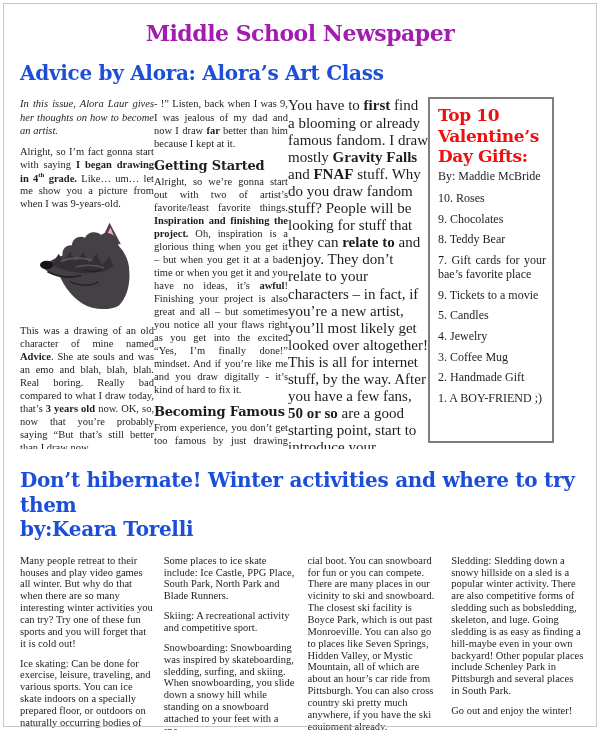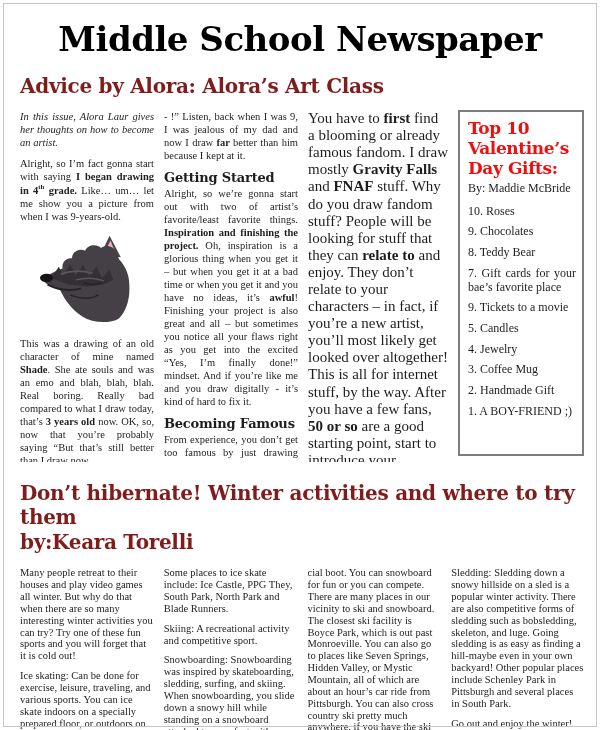--- a/index.html
+++ b/index.html
@@ -6,29 +6,29 @@
   html,body { margin:0; padding:0; background:#ffffff; }
   .page {
     width:600px; height:730px; position:relative; overflow:hidden;
     background:#ffffff; color:#1d1d1d;
     font-family:"Liberation Serif", serif;
   }
   .frame { position:absolute; inset:3px; border:1px solid #c6c6c6; pointer-events:none; }
   h1.title {
     margin:22px 10px 0 10px; text-align:center;
     font-family:"DejaVu Serif", serif; font-weight:bold;
-    font-size:34px; line-height:1.05; color:#000000; letter-spacing:-0.5px;
+    font-size:22px; line-height:1.05; color:#a21caf; letter-spacing:-0.5px;
   }
   h2.red {
     font-family:"DejaVu Serif", serif; font-weight:bold;
-    color:#7f1d1d; font-size:20px; line-height:1.22; letter-spacing:-0.3px;
+    color:#1d4ed8; font-size:20px; line-height:1.22; letter-spacing:-0.3px;
     margin:16px 20px 0 20px;
   }
   h2.red .hline { display:block; }
-  .a1-grid { display:flex; gap:10px; margin:12px 16px 0 20px; height:352px; overflow:hidden; }
+  .a1-grid { display:flex; margin:12px 16px 0 20px; height:352px; overflow:hidden; }
   .col { overflow:hidden; }
   .c1 { width:134px; }
   .c2 { width:134px; }
   .c3 { width:140px; }
   .a1-grid p { font-size:10.5px; line-height:1.24; margin:0 0 8px 0; text-align:justify; }
   .c3 p { font-size:15px; line-height:1.14; text-align:left; margin-bottom:7px; }
   p.italic { font-style:italic; }
   h3.sub {
     font-family:"DejaVu Serif", serif; font-weight:bold;
     font-size:13px; margin:2px 0 2px 0; letter-spacing:-0.2px;
@@ -73,21 +73,21 @@
           <path d="M6,52 C12,45 20,42 26,40 C25,33 30,28 36,29 C36,22 44,18 50,21 C52,15 62,13 67,18 C72,14 80,16 83,22 L86,30 C93,37 97,47 97,57 C98,72 94,85 86,93 C76,99 58,98 47,91 C36,84 28,73 23,62 C15,60 8,57 6,52 Z" fill="#454045"></path>
           <path d="M14,50 L22,38 L27,48 L34,35 L40,47 L48,36 L54,48 L62,38 L68,50 L76,41 L80,52 L70,57 L52,59 L32,57 Z" fill="#332f34"></path>
           <path d="M24,46 Q40,40 58,45" stroke="#5c565c" stroke-width="2" fill="none"></path>
           <path d="M40,52 Q56,48 70,53" stroke="#5c565c" stroke-width="1.5" fill="none"></path>
           <ellipse cx="9" cy="50" rx="7" ry="4.5" fill="#171417"></ellipse>
           <path d="M10,57 Q28,66 46,61" stroke="#262226" stroke-width="2" fill="none"></path>
           <path d="M34,68 Q52,75 64,68" stroke="#262226" stroke-width="1.5" fill="none"></path>
           <path d="M48,55 Q58,59 68,55" stroke="#262226" stroke-width="1.5" fill="none"></path>
         </svg>
       </div>
-      <p><span>This was a drawing of an old character of mine named </span><span class="b">Shade</span><span>. She ate souls and was an emo and blah, blah, blah.  Real boring.  Really bad compared to what I draw today, that’s </span><span class="b">3 years old</span><span> now.  OK, so, now that you’re probably saying “But that’s still better than I draw now</span></p>
+      <p><span>This was a drawing of an old character of mine named </span><span class="b">Advice</span><span>. She ate souls and was an emo and blah, blah, blah.  Real boring.  Really bad compared to what I draw today, that’s </span><span class="b">3 years old</span><span> now.  OK, so, now that you’re probably saying “But that’s still better than I draw now</span></p>
     </div>
 
     <div class="col c2">
       <p><span>- !”  Listen, back when I was 9, I was jealous of my dad and now I draw </span><span class="b">far</span><span> better than him because I kept at it.</span></p>
       <h3 class="sub">Getting Started</h3>
       <p><span>Alright, so we’re gonna start out with two of artist’s favorite/least favorite things.  </span><span class="b">Inspiration and finishing the project.</span><span>  Oh, inspiration is a glorious thing when you get it – but when you get it at a bad time or when you get it and you have no ideas, it’s </span><span class="b">awful</span><span>! Finishing your project is also great and all – but sometimes you notice all your flaws right as you get into the excited “Yes, I’m finally done!” mindset.  And if you’re like me and you draw digitally - it’s kind of hard to fix it.</span></p>
       <h3 class="sub">Becoming Famous</h3>
       <p>From experience, you don’t get too famous by just drawing your characters.</p>
     </div>
 
@@ -156,21 +156,21 @@
     <span class="hline">Don’t hibernate! Winter activities and where to try them</span>
     <span class="hline">by:Keara Torelli</span>
   </h2>
 
   <div class="a2-grid">
     <div class="col">
       <p>Many people retreat to their houses and play video games all winter.  But why do that when there are so many interesting winter activities you can try? Try one of these fun sports and you will forget that it is cold out!</p>
       <p>Ice skating: Can be done for exercise, leisure, traveling, and various sports. You can ice skate indoors on a specially prepared floor, or outdoors on naturally occurring bodies of frozen water.</p>
     </div>
     <div class="col">
-      <p>Some places to ice skate include: Ice Castle, PPG They, South Park, North Park and Blade Runners.</p>
+      <p>Some places to ice skate include: Ice Castle, PPG Place, South Park, North Park and Blade Runners.</p>
       <p>Skiing: A recreational activity and competitive sport.</p>
       <p>Snowboarding: Snowboarding was inspired by skateboarding, sledding, surfing, and skiing. When snowboarding, you slide down a snowy hill while standing on a snowboard attached to your feet with a spe-</p>
     </div>
     <div class="col">
       <p>cial boot. You can snowboard for fun or you can compete. There are many places in our vicinity to ski and snowboard. The closest ski facility is Boyce Park, which is out past Monroeville.  You can also go to places like Seven Springs, Hidden Valley, or Mystic Mountain, all of which are about an hour’s car ride from Pittsburgh. You can also cross country ski pretty much anywhere, if you have the ski equipment already.</p>
     </div>
     <div class="col">
       <p>Sledding: Sledding down a snowy hillside on a sled is a popular winter activity.  There are also competitive forms of sledding such as bobsledding, skeleton, and luge. Going sledding is as easy as finding a hill-maybe even in your own backyard! Other popular places include Schenley Park in Pittsburgh and several places in South Park.</p>
       <p>Go out and enjoy the winter!</p>
     </div>

